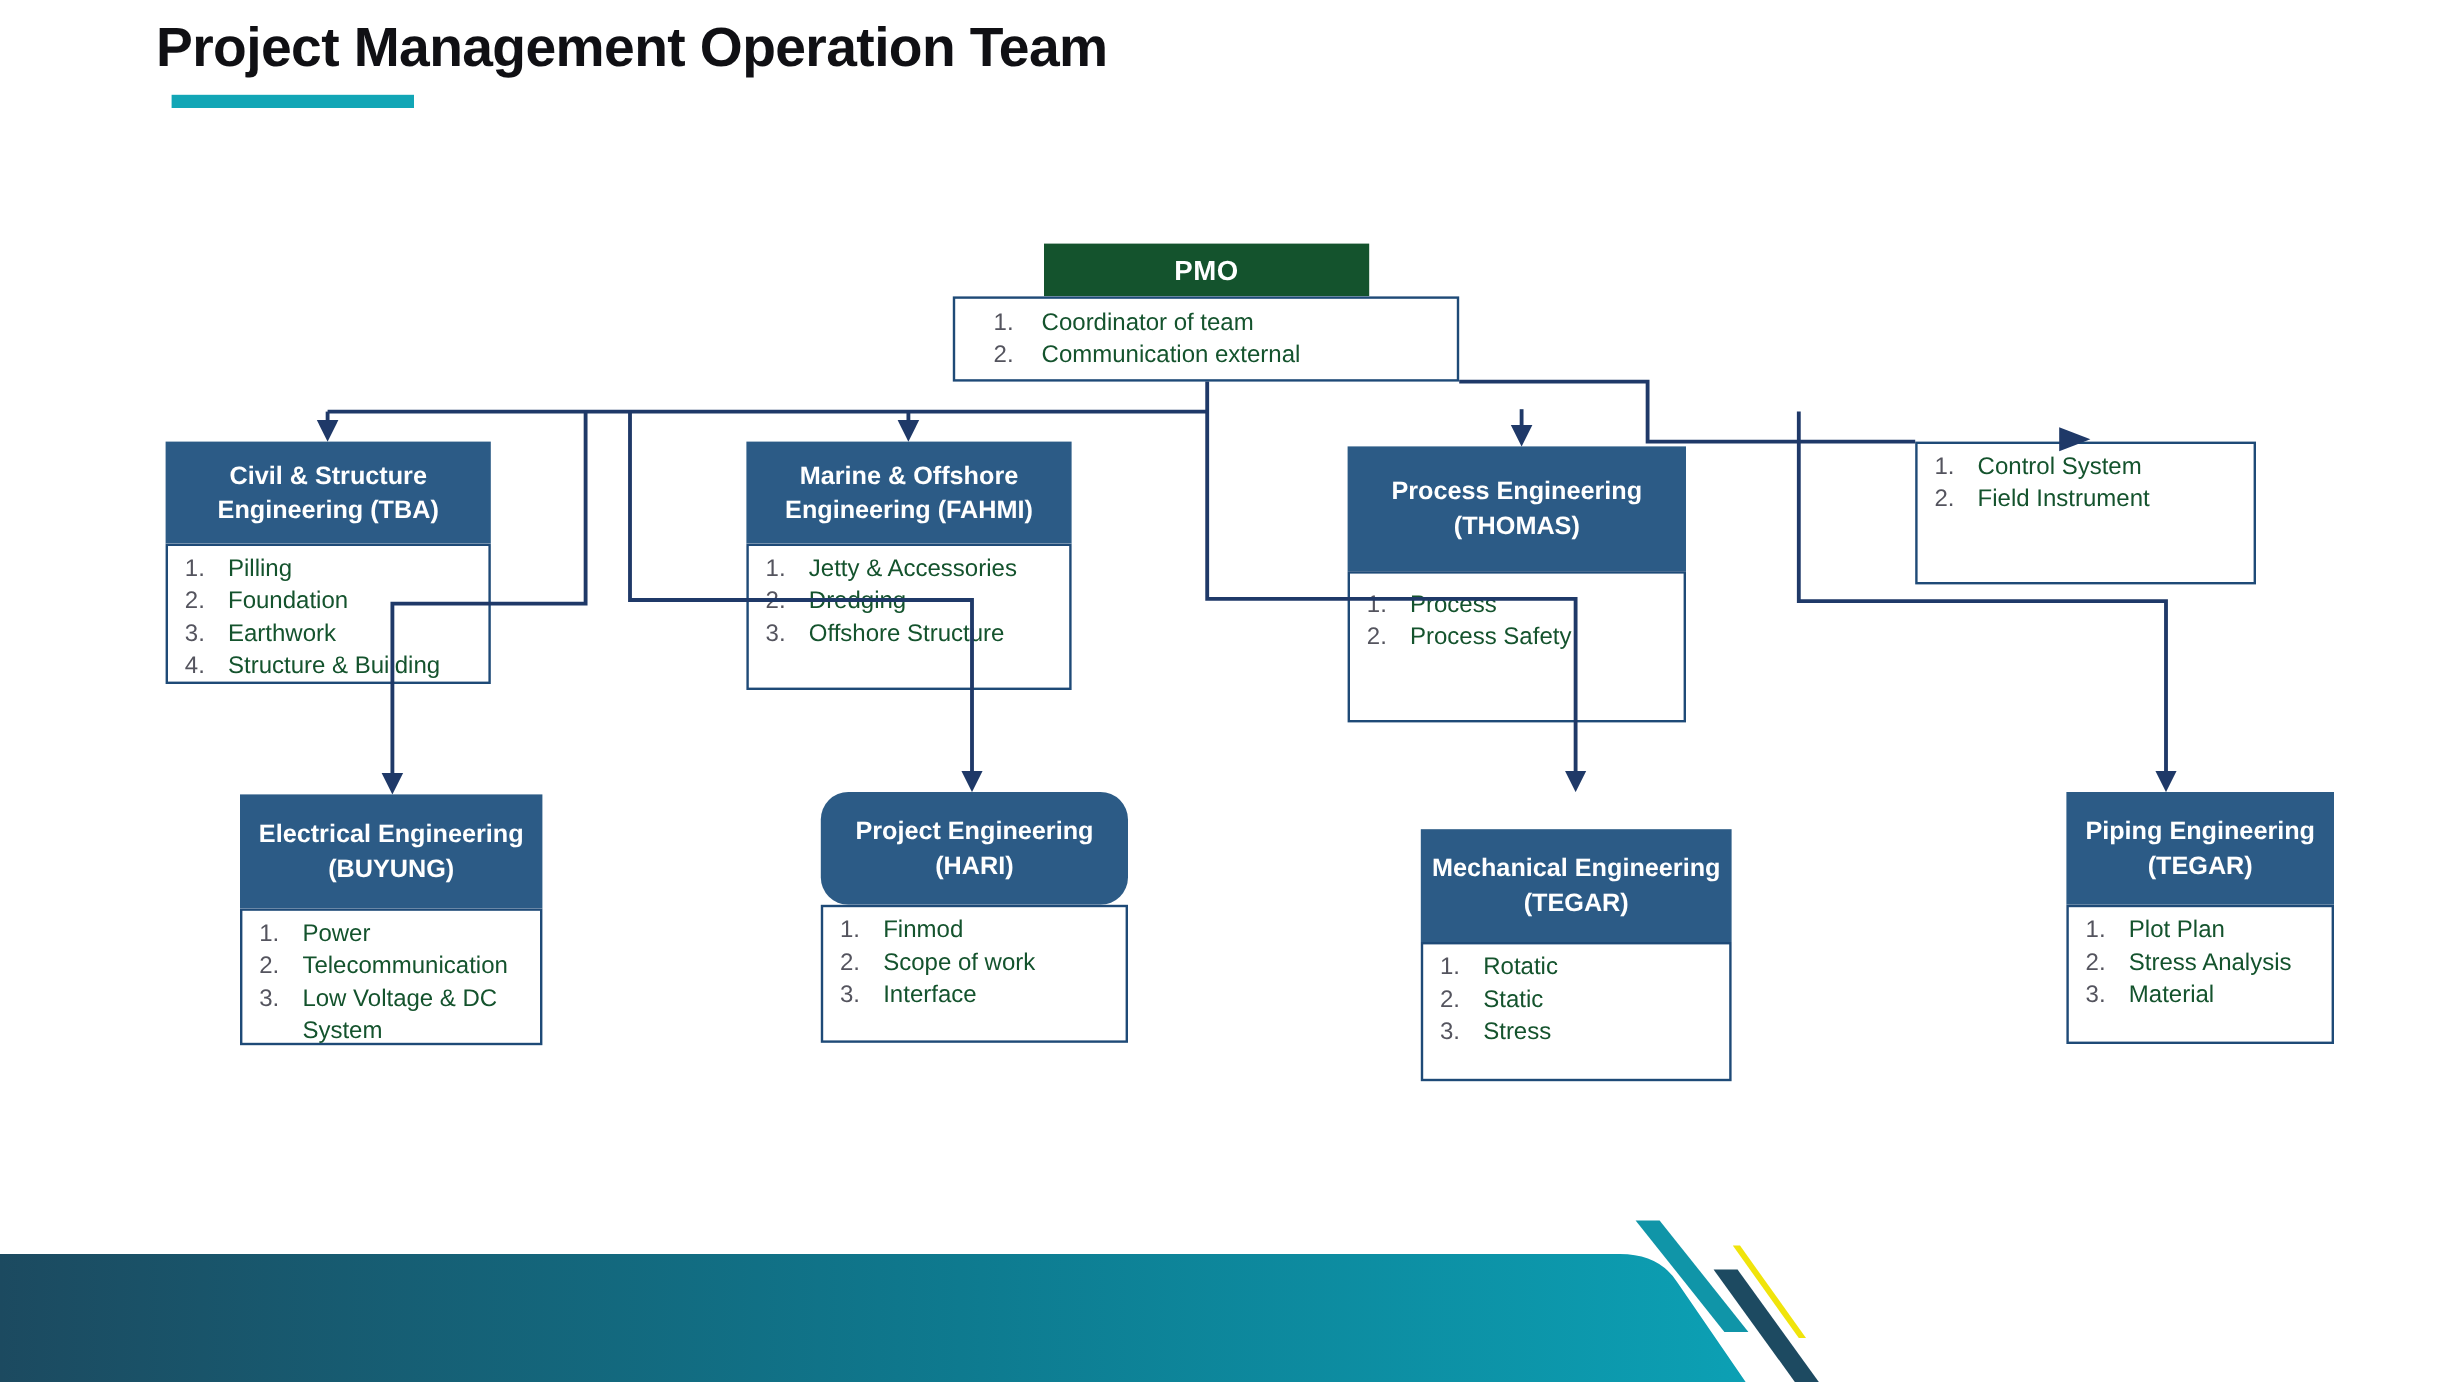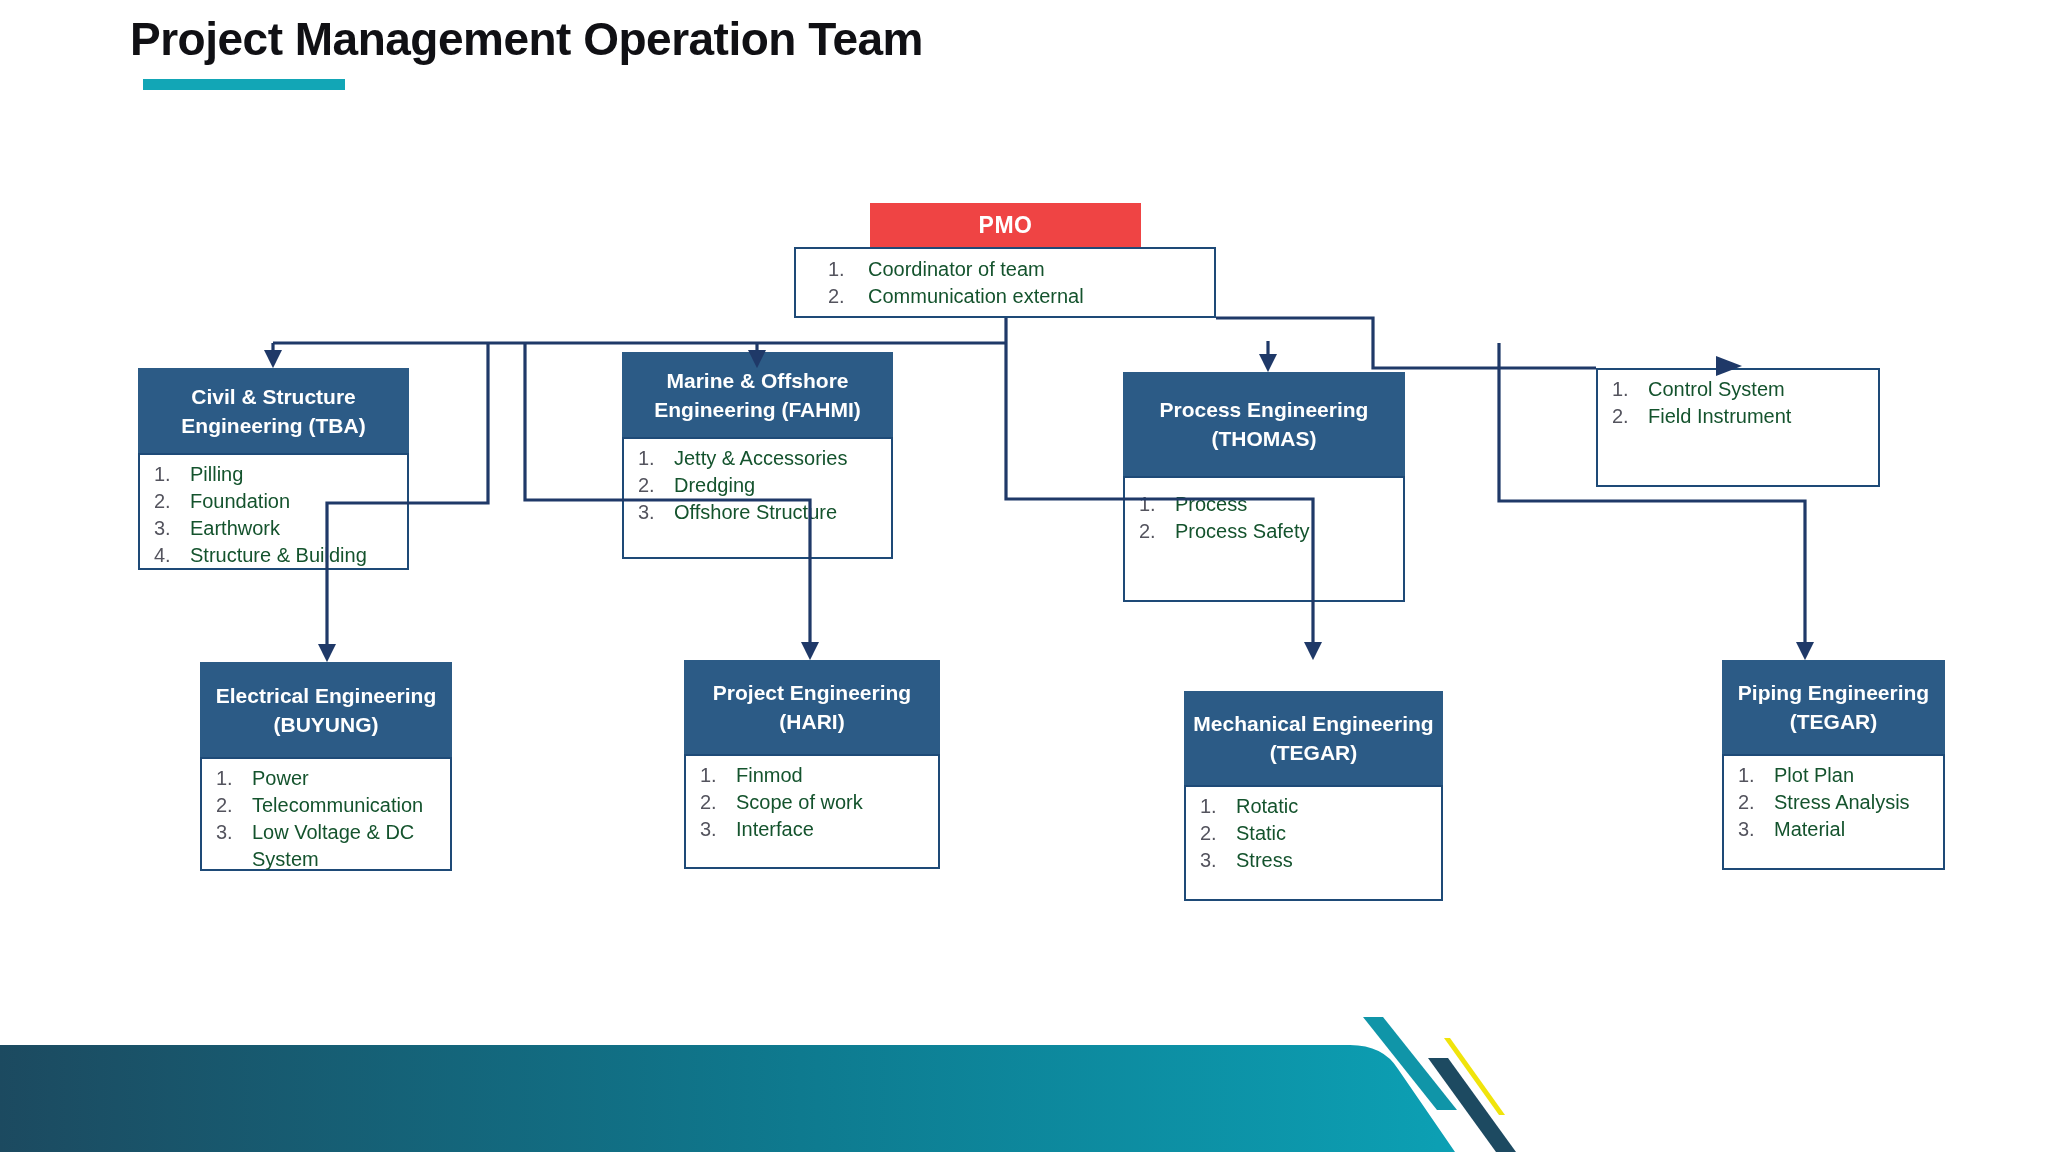--- a/index.html
+++ b/index.html
@@ -11,21 +11,21 @@
   .page-title{
     position:absolute;left:130px;top:12px;
     font-size:46px;font-weight:700;color:#101014;letter-spacing:-0.5px;
   }
   .title-underline{
     position:absolute;left:143px;top:79px;width:202px;height:11px;background:#12a6b6;
   }
   
   .pmo-header{
     position:absolute;left:870px;top:203px;width:271px;height:44px;
-    background:#ef4444;color:#ffffff;font-size:23px;font-weight:700;
+    background:#14532d;color:#ffffff;font-size:23px;font-weight:700;
     display:flex;align-items:center;justify-content:center;letter-spacing:0.5px;
   }
   .pmo-body{
     position:absolute;left:794px;top:247px;width:422px;height:71px;
     background:#ffffff;border:2.5px solid #1e4a77;box-sizing:border-box;
     padding:7px 0 0 32px;
   }
   
   .dept{position:absolute;box-sizing:border-box;}
   .dept-header{
@@ -94,21 +94,21 @@
           <span class="num">3.</span>
           <span class="txt">Earthwork</span>
         </div>
       <div class="row">
           <span class="num">4.</span>
           <span class="txt">Structure &amp; Building</span>
         </div>
     </div>
   </div>
 
-  <div class="dept" style="left:622px;top:352px;width:271px;">
+  <div class="dept" style="left:622px;top:368px;width:271px;">
     <div class="dept-header" style="height:85px;">
       <span>Marine &amp; Offshore</span>
       <span>Engineering (FAHMI)</span>
     </div>
     <div class="dept-body" style="height:122px;">
       <div class="row">
           <span class="num">1.</span>
           <span class="txt">Jetty &amp; Accessories</span>
         </div>
       <div class="row">
@@ -167,21 +167,21 @@
           <span class="txt">Telecommunication</span>
         </div>
       <div class="row">
           <span class="num">3.</span>
           <span class="txt">Low Voltage &amp; DC System</span>
         </div>
     </div>
   </div>
 
   <div class="dept" style="left:684px;top:660px;width:256px;">
-    <div class="dept-header" style="height:94px;">
+    <div class="dept-header" style="height:94px;border-radius:23px;">
       <span>Project Engineering</span>
       <span>(HARI)</span>
     </div>
     <div class="dept-body" style="height:115px;">
       <div class="row">
           <span class="num">1.</span>
           <span class="txt">Finmod</span>
         </div>
       <div class="row">
           <span class="num">2.</span>

